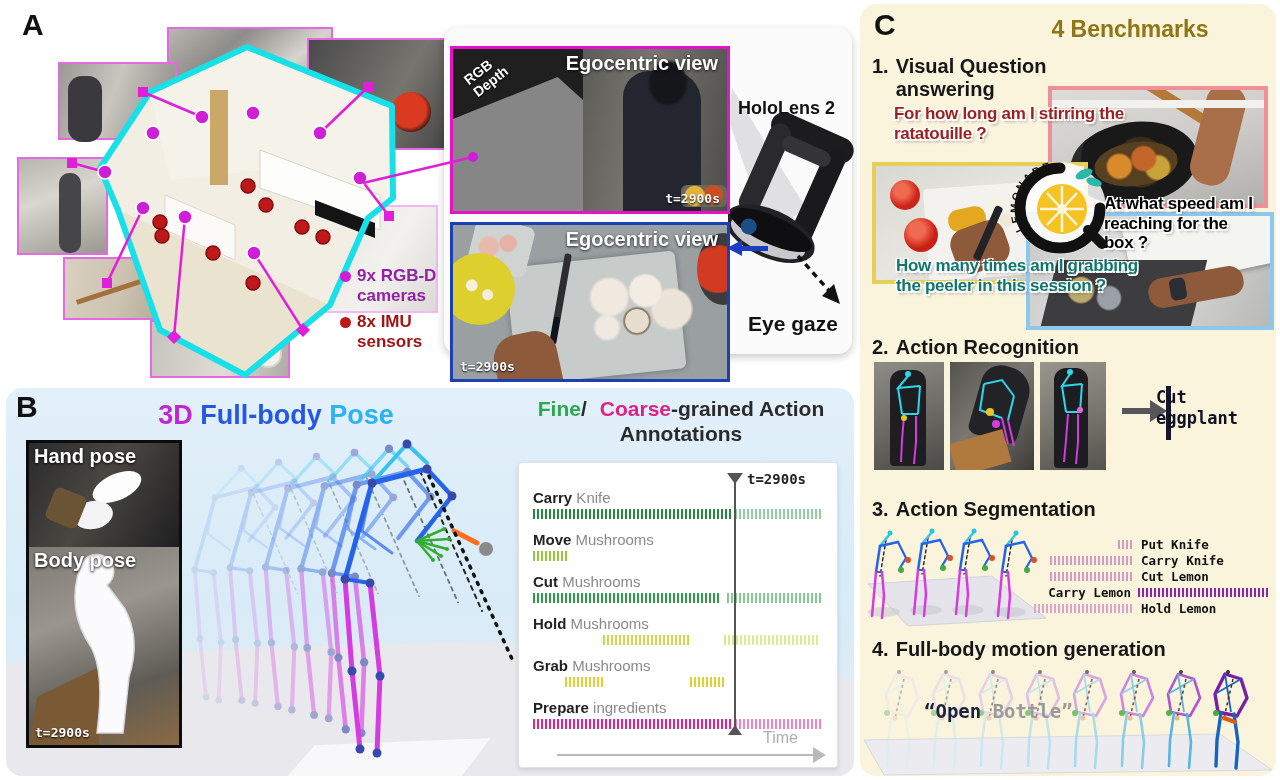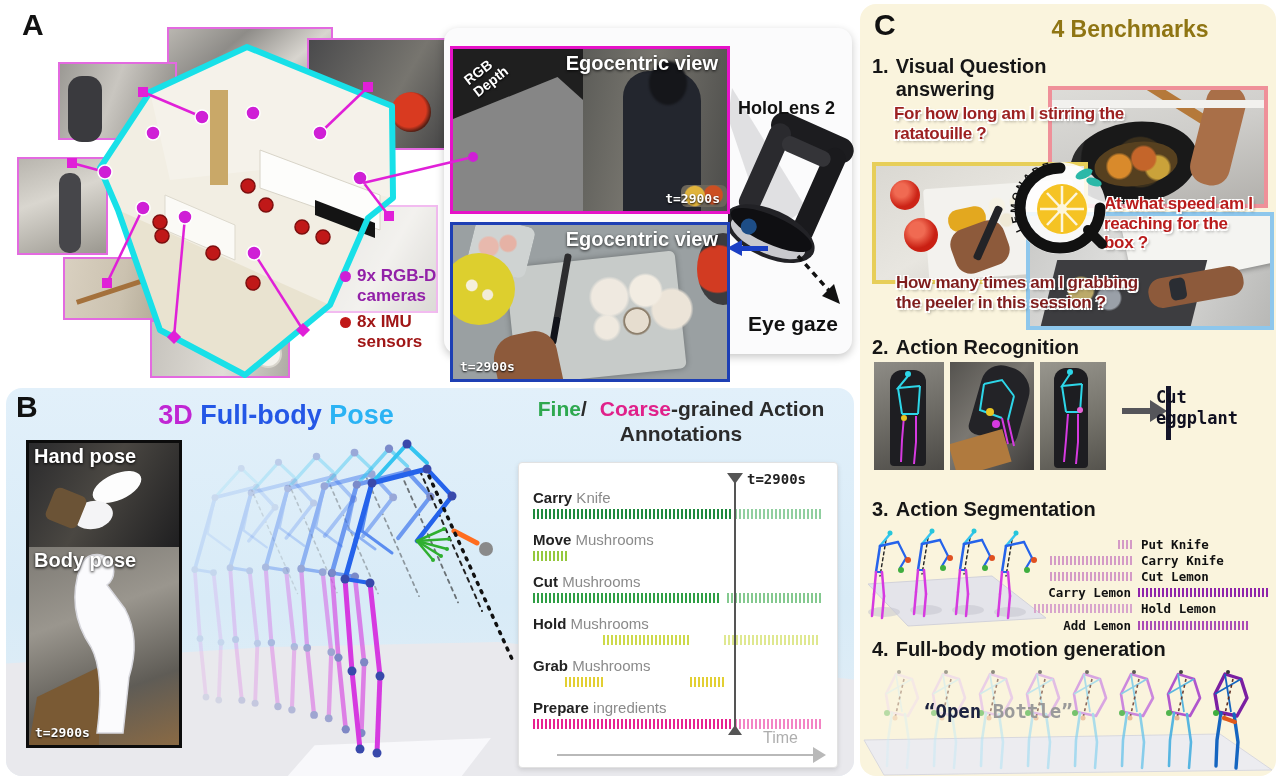--- a/index.html
+++ b/index.html
@@ -529,22 +529,22 @@
         <ellipse cx="84" cy="26" rx="8" ry="4" fill="#2bb8a8" transform="rotate(18 84 26)"></ellipse>
         <defs>
             <path id="logoArc" d="M14,74 A40,40 0 0 1 40,14"></path>
           </defs>
         <text font-family="Liberation Sans,sans-serif" font-size="11" font-weight="bold" fill="#111" letter-spacing="2">
           <textPath href="#logoArc">LEMONADE</textPath>
         </text>
       </svg>
     </div>
     <div class="qtext" style="left: 28px; top: 20px; width: 238px; color: rgb(156, 33, 33);">For how long am I stirring the ratatouille ?</div>
-    <div class="qtext" style="left: 238px; top: 110px; width: 152px; color: #b91c1c;">At what speed am I reaching for the box ?</div>
-    <div class="qtext" style="left: 30px; top: 189px; width: 250px; color: #7f1d1d;">How many times am I grabbing the peeler in this session ?</div>
+    <div class="qtext" style="left: 238px; top: 110px; width: 152px; color: #000000;">At what speed am I reaching for the box ?</div>
+    <div class="qtext" style="left: 30px; top: 172px; width: 250px; color: #0f766e;">How many times am I grabbing the peeler in this session ?</div>
   </div>
 
   <div class="c-head" style="left:872px;top:336px;z-index:2;">
     <span>2.</span>
     <span>Action Recognition</span>
   </div>
   <div class="photo" style="left:874px;top:362px;width:70px;height:108px;background:linear-gradient(160deg,#8e8c86 0%,#6e6c66 50%,#4c4a46 100%);z-index:2;">
     <div class="abs" style="left:16px;top:8px;width:36px;height:96px;border-radius:12px 12px 4px 4px;background:#1e1e22;"></div>
     <svg width="70" height="108" class="abs" style="left:0;top:0;">
       <g fill="none" stroke="#2dd6e8" stroke-width="2">
@@ -698,28 +698,20 @@
         </div>
       </div>
       <div class="seg-row">
         <div class="seg-col-l">
           <div class="seg-bar" style="width: 100px; --c: #d8a5cc;"></div>
         </div>
         <div class="seg-col-r">
           <span class="seg-label">Hold Lemon</span>
         </div>
       </div>
-      <div class="seg-row">
-        <div class="seg-col-l">
-          <span class="seg-label">Add Lemon</span>
-        </div>
-        <div class="seg-col-r">
-          <div class="seg-bar" style="width: 112px; --c: #a94cb5;"></div>
-        </div>
-      </div>
     </div>
 
   <div class="c-head" style="left:872px;top:638px;z-index:2;">
     <span>4.</span>
     <span>Full-body motion generation</span>
   </div>
   <svg class="abs" id="gen-svg" style="left:862px;top:658px;z-index:2;" width="412" height="118" viewBox="0 0 412 118">
       <polygon points="2,82 358,76 410,112 22,117" fill="#ececf0" stroke="#d8d8de" stroke-width="1"></polygon>
       <g transform="translate(12,8)" opacity="0.35">
         <path d="M12,28 L22,8 L38,13 L44,32 L34,50 L15,46 Z" fill="none" stroke="#ecd2f5" stroke-width="2.6" stroke-linejoin="round"></path>

